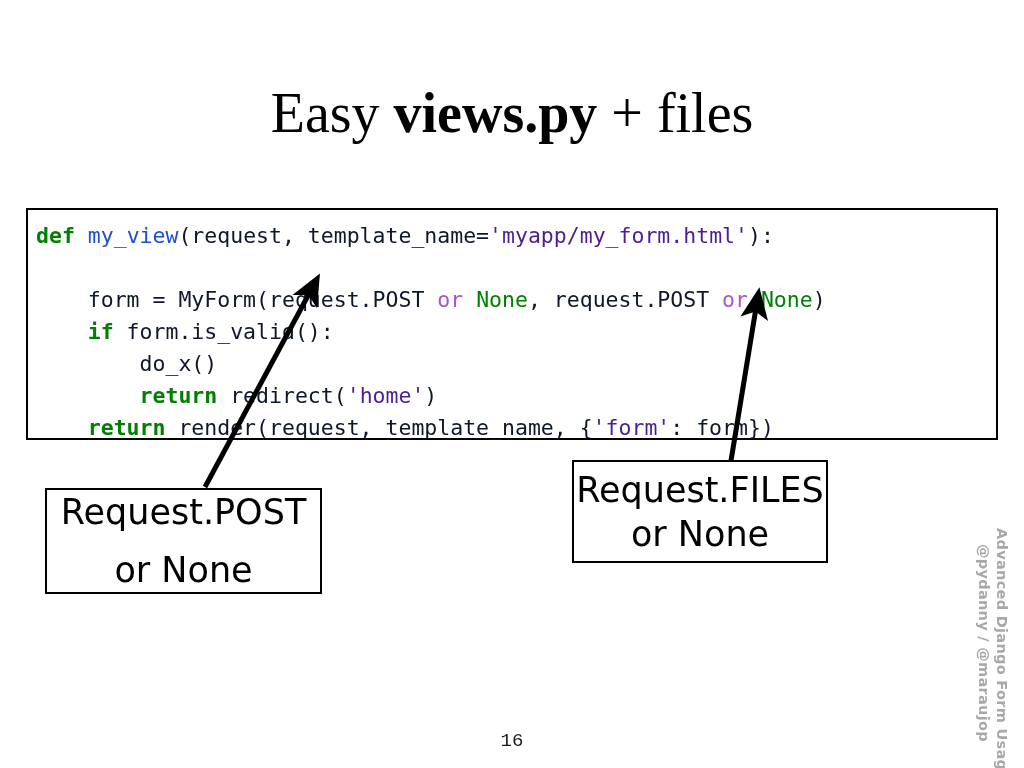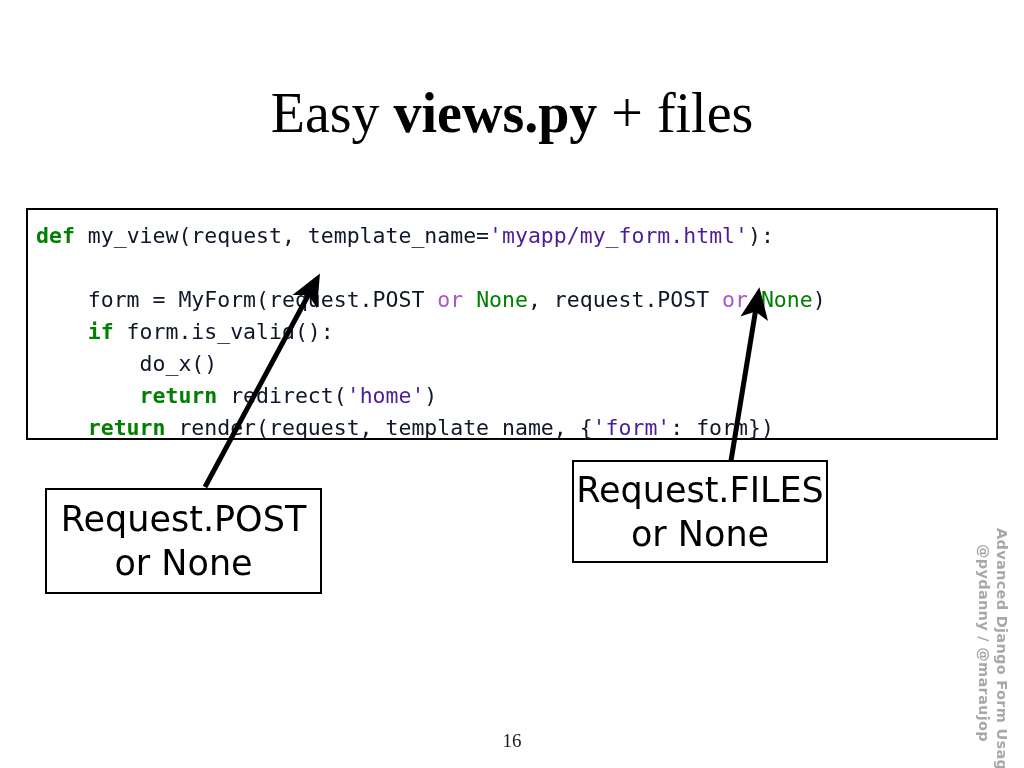--- a/index.html
+++ b/index.html
@@ -47,21 +47,21 @@
     margin: 0;
     padding: 10px 0 0 8px;
     font-family: "DejaVu Sans Mono", "Liberation Mono", monospace;
     font-size: 21.5px;
     line-height: 32px;
     color: #555555;
     white-space: pre;
     letter-spacing: 0px;
   }
   .tok-kw   { color: #008000; font-weight: bold; }          
-  .tok-fn   { color: #0f172a; }          
+  .tok-fn   { color: #1d4ed8; }          
   .tok-str  { color: #4c1d95; }          
   .tok-op   { color: #aa55cc; }          
   .tok-none { color: #008000; }          
   .tok-txt  { color: #0f172a; }
 
   
   .callout {
     position: absolute;
     border: 2px solid #000000;
     box-sizing: border-box;
@@ -75,20 +75,21 @@
     line-height: 44px;
     color: #000000;
     z-index: 3;
     text-align: center;
   }
   #callout-post {
     left: 45px;
     top: 488px;
     width: 277px;
     height: 106px;
+    justify-content: space-between;
   }
   #callout-files {
     left: 572px;
     top: 460px;
     width: 256px;
     height: 103px;
   }
 
   
   #arrows {
@@ -101,21 +102,21 @@
     pointer-events: none;
   }
 
   
   #page-number {
     position: absolute;
     left: 0;
     top: 730px;
     width: 1024px;
     text-align: center;
-    font-family: Liberation Serif, serif;
+    font-family: Liberation Mono, monospace;
     font-size: 19px;
     color: #1a1a1a;
   }
   #sidebar-credits {
     position: absolute;
     right: 4px;
     top: 528px;
     width: 44px;
     height: 232px;
   }

